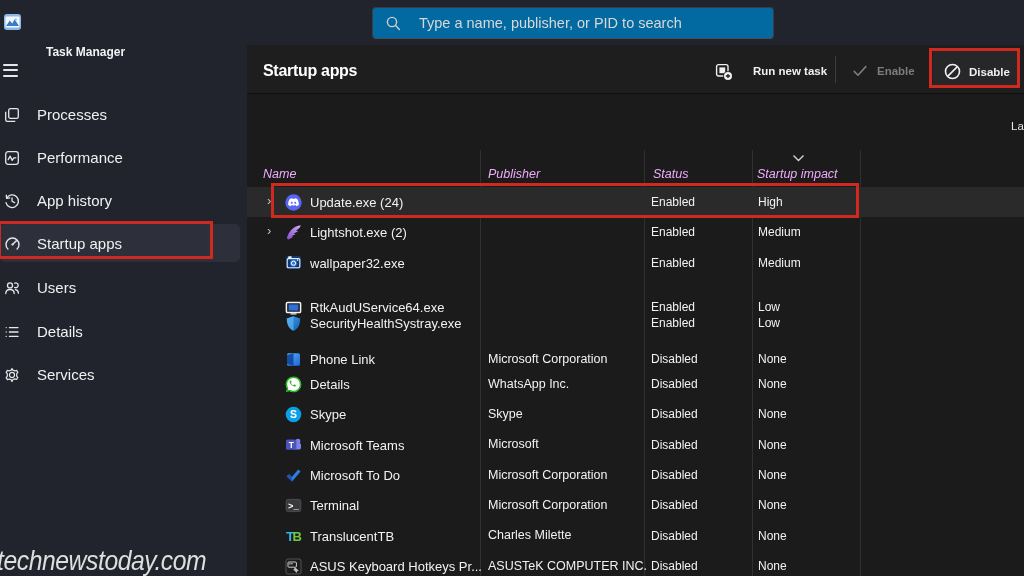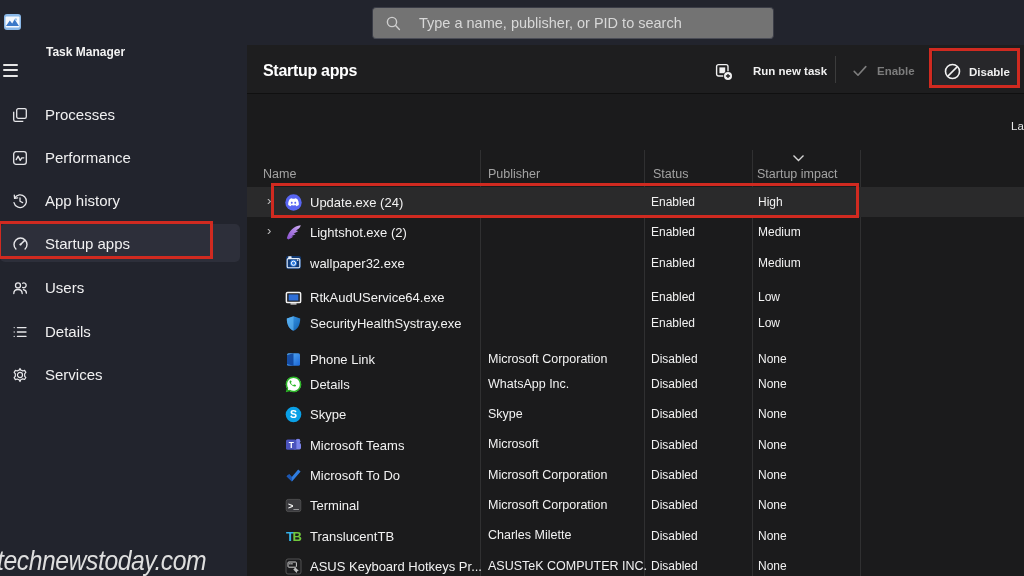--- a/index.html
+++ b/index.html
@@ -6,30 +6,30 @@
   html,body { width:1024px; height:576px; overflow:hidden; background:#1b1b1c;
     font-family:"Liberation Sans", sans-serif; }
   #stage { position:relative; width:1024px; height:576px; background:#1a1a1b; overflow:hidden; }
 
   .side { position:absolute; left:0; top:0; width:247px; height:576px; background:#22242d; }
   .topstrip { position:absolute; left:247px; top:0; width:777px; height:45px; background:#22242d; }
 
   .appicon { position:absolute; left:4px; top:14px; }
   .apptitle { position:absolute; left:46px; top:16px; font-size:12px; font-weight:bold; color:#f2f2f2;margin-top:29px; }
 
-  .search { position:absolute; left:372px; top:7px; width:402px; height:32px; background:#737373;
+  .search { position:absolute; left:372px; top:7px; width:402px; height:32px; background:#0369a1;
     border:1px solid #3a3c46; border-bottom-color:#4a4c56; border-radius:4px; }
   .search .mag { position:absolute; left:12px; top:7px; }
   .search .ph { position:absolute; left:46px; top:7px; font-size:14.5px; color:#d8d8d8; }
 
   .burger { position:absolute; left:3px; top:64px; width:15px; }
   .burger div { height:1.8px; background:#e6e6e6; border-radius:1px; margin-bottom:3.7px; }
 
   .navpill { position:absolute; left:0px; top:224px; width:240px; height:38px; background:#2d2f3a; border-radius:5px; }
-  .navitem { position:absolute; left:8px; width:247px; height:43px; }
+  .navitem { position:absolute; left:0; width:247px; height:43px; }
   .nicon { position:absolute; left:4px; top:13px; }
   .nlabel { position:absolute; left:37px; top:12px; font-size:15px; color:#f0f0f1; }
 
   .redbox { position:absolute; border:3px solid #d02a20; }
   .red-nav { left:-2px; top:221px; width:215px; height:38px; }
   .red-row { left:271px; top:183px; width:588px; height:35px; }
   .red-btn { left:929px; top:48px; width:91px; height:40px; }
 
   .content { position:absolute; left:247px; top:45px; width:777px; height:531px; background:#1b1b1c; }
   .toolbar { position:absolute; left:0; top:0; width:777px; height:49px; background:#1e1e1f; border-bottom:1px solid #101010; }
@@ -42,21 +42,21 @@
   .enbtn { left:600px; color:#7d7d7d; }
   .enbtn svg { position:absolute; left:5px; top:18px; }
   .enbtn .bl { position:absolute; left:30px; top:20px; white-space:nowrap; }
   .disbtn { left:686px; background:#27272a; border-radius:4px; width:85px; height:38px; top:4px; }
   .disbtn svg { position:absolute; left:11px; top:14px; }
   .disbtn .bl { position:absolute; left:36px; top:17px; white-space:nowrap; }
 
   .lastbios { position:absolute; left:764px; top:75px; font-size:11.5px; color:#e8e8e8; white-space:nowrap; }
 
   .colline { position:absolute; top:105px; bottom:0; width:1px; background:#303031; }
-  .thead { position:absolute; top:121.5px; font-size:12.5px; color:#a3a3a3; }
+  .thead { position:absolute; top:121.5px; font-size:12.5px; color:#f0abfc;font-style:italic; }
   .caret { position:absolute; left:545px; top:109px; }
 
   .row { position:absolute; left:247px; width:777px; height:30.3px; }
   .row.hl { background:#2a2a2b; }
   .chev { position:absolute; left:20px; top:6px; color:#c0c0c0; font-size:13px; }
   .ric { position:absolute; left:38px; top:6.5px; width:17px; height:17px; }
   .ric svg { display:block; }
   .rname { position:absolute; left:63px; top:8px; font-size:13px; color:#f2f2f2; white-space:nowrap; }
   .rpub { position:absolute; left:241px; top:7.5px; font-size:12.5px; color:#f2f2f2; white-space:nowrap; }
   .rstat { position:absolute; left:404px; top:8px; font-size:12px; color:#f2f2f2; }
@@ -240,21 +240,21 @@
           <circle cx="8.5" cy="9.2" r="2.1" fill="none" stroke="#fff" stroke-width="1"></circle>
           <rect x="3.2" y="2.2" width="3.4" height="1.8" rx="0.6" fill="#e8f0fa"></rect>
           <rect x="11.8" y="5.6" width="1.6" height="1.2" rx="0.4" fill="#fff"></rect>
         </svg>
       </span>
       <span class="rname">wallpaper32.exe</span>
       <span class="rpub"></span>
       <span class="rstat">Enabled</span>
       <span class="rimp">Medium</span>
     </div>
-<div class="row" style="top:282px">
+<div class="row" style="top:292px">
       <span class="ric">
         <svg width="17" height="17" viewBox="0 0 17 17">
           <rect x="1.4" y="3.4" width="14.2" height="10.2" rx="1.2" fill="none" stroke="#f2f2f2" stroke-width="1.5"></rect>
           <rect x="3.6" y="5.4" width="9.8" height="6.2" fill="#2f6fd8"></rect>
           <rect x="5.5" y="14.2" width="6" height="1.4" fill="#d9d9d9"></rect>
         </svg>
       </span>
       <span class="rname">RtkAudUService64.exe</span>
       <span class="rpub"></span>
       <span class="rstat">Enabled</span>

